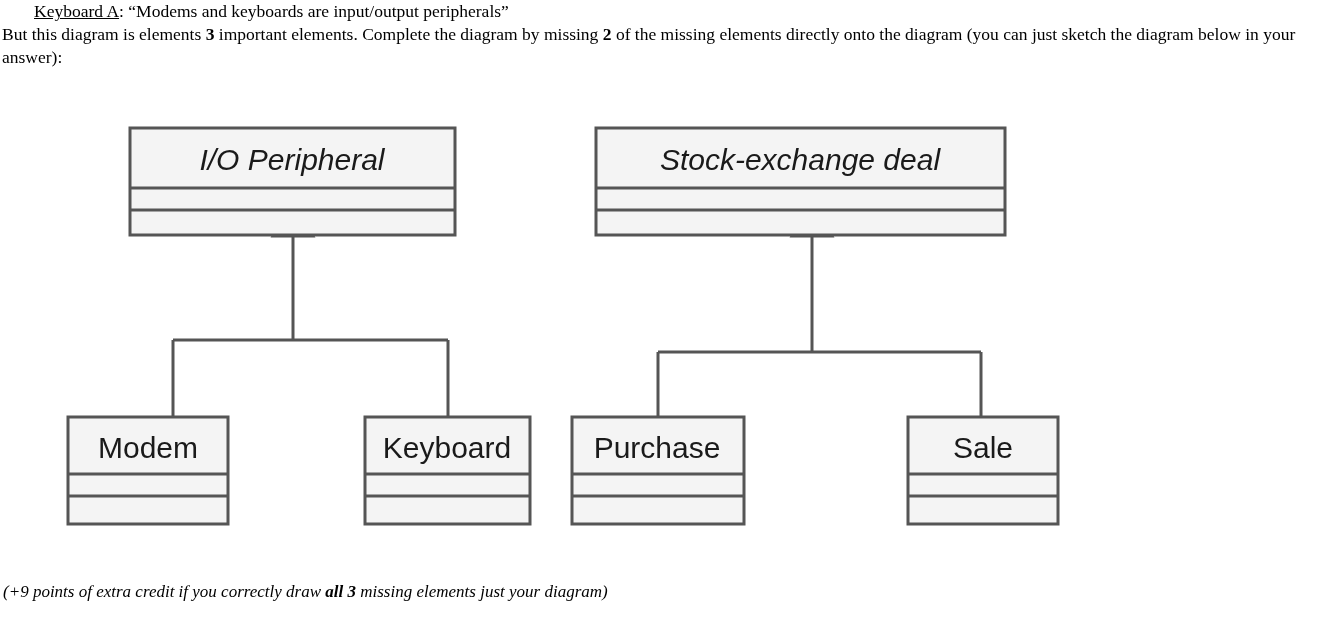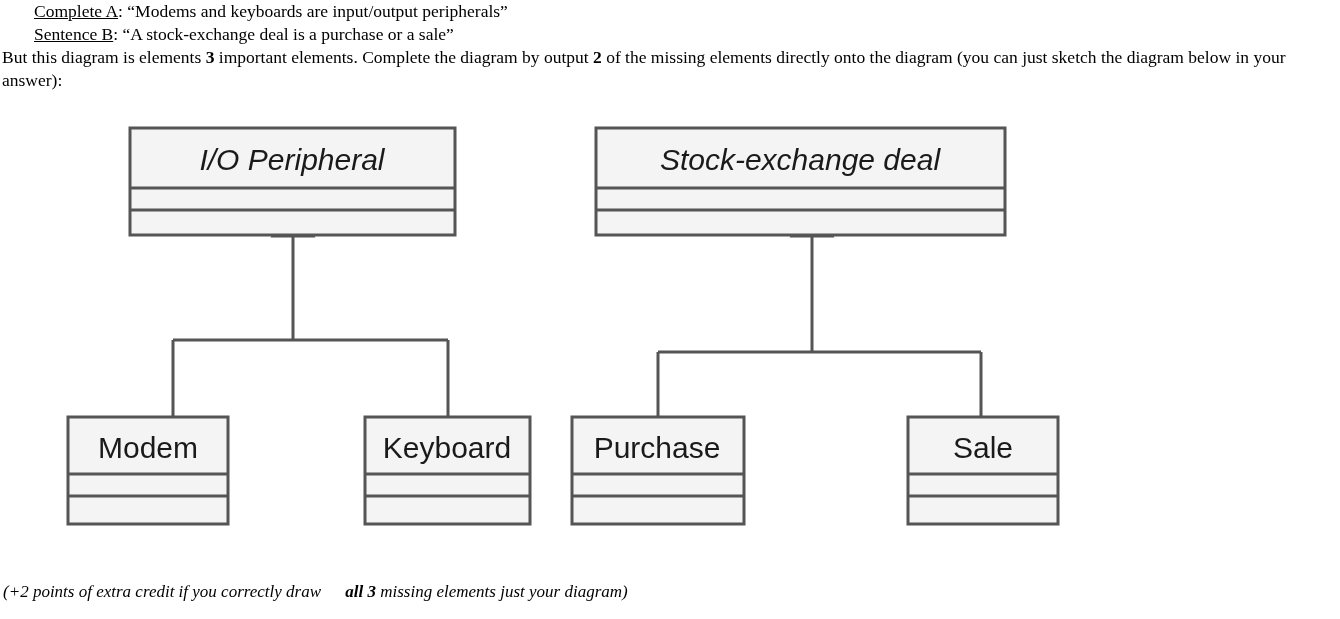--- a/index.html
+++ b/index.html
@@ -69,39 +69,34 @@
     left: 3px;
     top: 581px;
     font-size: 17px;
     font-style: italic;
     line-height: 22px;
     white-space: nowrap;
   }
   #extra-credit-note .strong-ital {
     font-weight: bold;
     font-style: italic;
-    margin-left: 20px;
   }
 </style>
 </head>
 <body>
 
 <div id="question-block">
 
   <div class="sentence-line">
-    <span class="sentence-label">Complete A</span><span>:</span>
+    <span class="sentence-label">Keyboard A</span><span>:</span>
     <span class="sentence-quote">“Modems and keyboards are input/output peripherals”</span>
   </div>
 
-  <div class="sentence-line">
-    <span class="sentence-label">Sentence B</span><span>:</span>
-    <span class="sentence-quote">“A stock-exchange deal is a purchase or a sale”</span>
-  </div>
 
-  <div id="instruction-paragraph"><span>But this diagram is elements </span><b>3</b><span> important elements. Complete the diagram by output </span><b>2</b><span> of the missing elements directly onto the diagram (you can just sketch the diagram below in your answer):</span></div>
+  <div id="instruction-paragraph"><span>But this diagram is elements </span><b>3</b><span> important elements. Complete the diagram by missing </span><b>2</b><span> of the missing elements directly onto the diagram (you can just sketch the diagram below in your answer):</span></div>
 
 </div>
 
 <div id="uml-diagram">
   <svg width="1340" height="440" viewBox="0 0 1340 440" xmlns="http://www.w3.org/2000/svg">
 
     <g>
 
       <path d="M 293 128 L 293 232" stroke="#555555" stroke-width="3" fill="none"></path>
 
@@ -160,13 +155,13 @@
     <g>
       <rect x="908" y="309" width="150" height="107" fill="#f4f4f4" stroke="#555555" stroke-width="3"></rect>
       <line x1="908" y1="366" x2="1058" y2="366" stroke="#555555" stroke-width="3"></line>
       <line x1="908" y1="388" x2="1058" y2="388" stroke="#555555" stroke-width="3"></line>
       <text class="cls-title" x="983" y="350" text-anchor="middle">Sale</text>
     </g>
 
   </svg>
 </div>
 
-<div id="extra-credit-note"><span>(+2 points of extra credit if you correctly draw </span><span class="strong-ital">all 3</span><span> missing elements just your diagram)</span></div>
+<div id="extra-credit-note"><span>(+9 points of extra credit if you correctly draw </span><span class="strong-ital">all 3</span><span> missing elements just your diagram)</span></div>
 
 </body></html>

